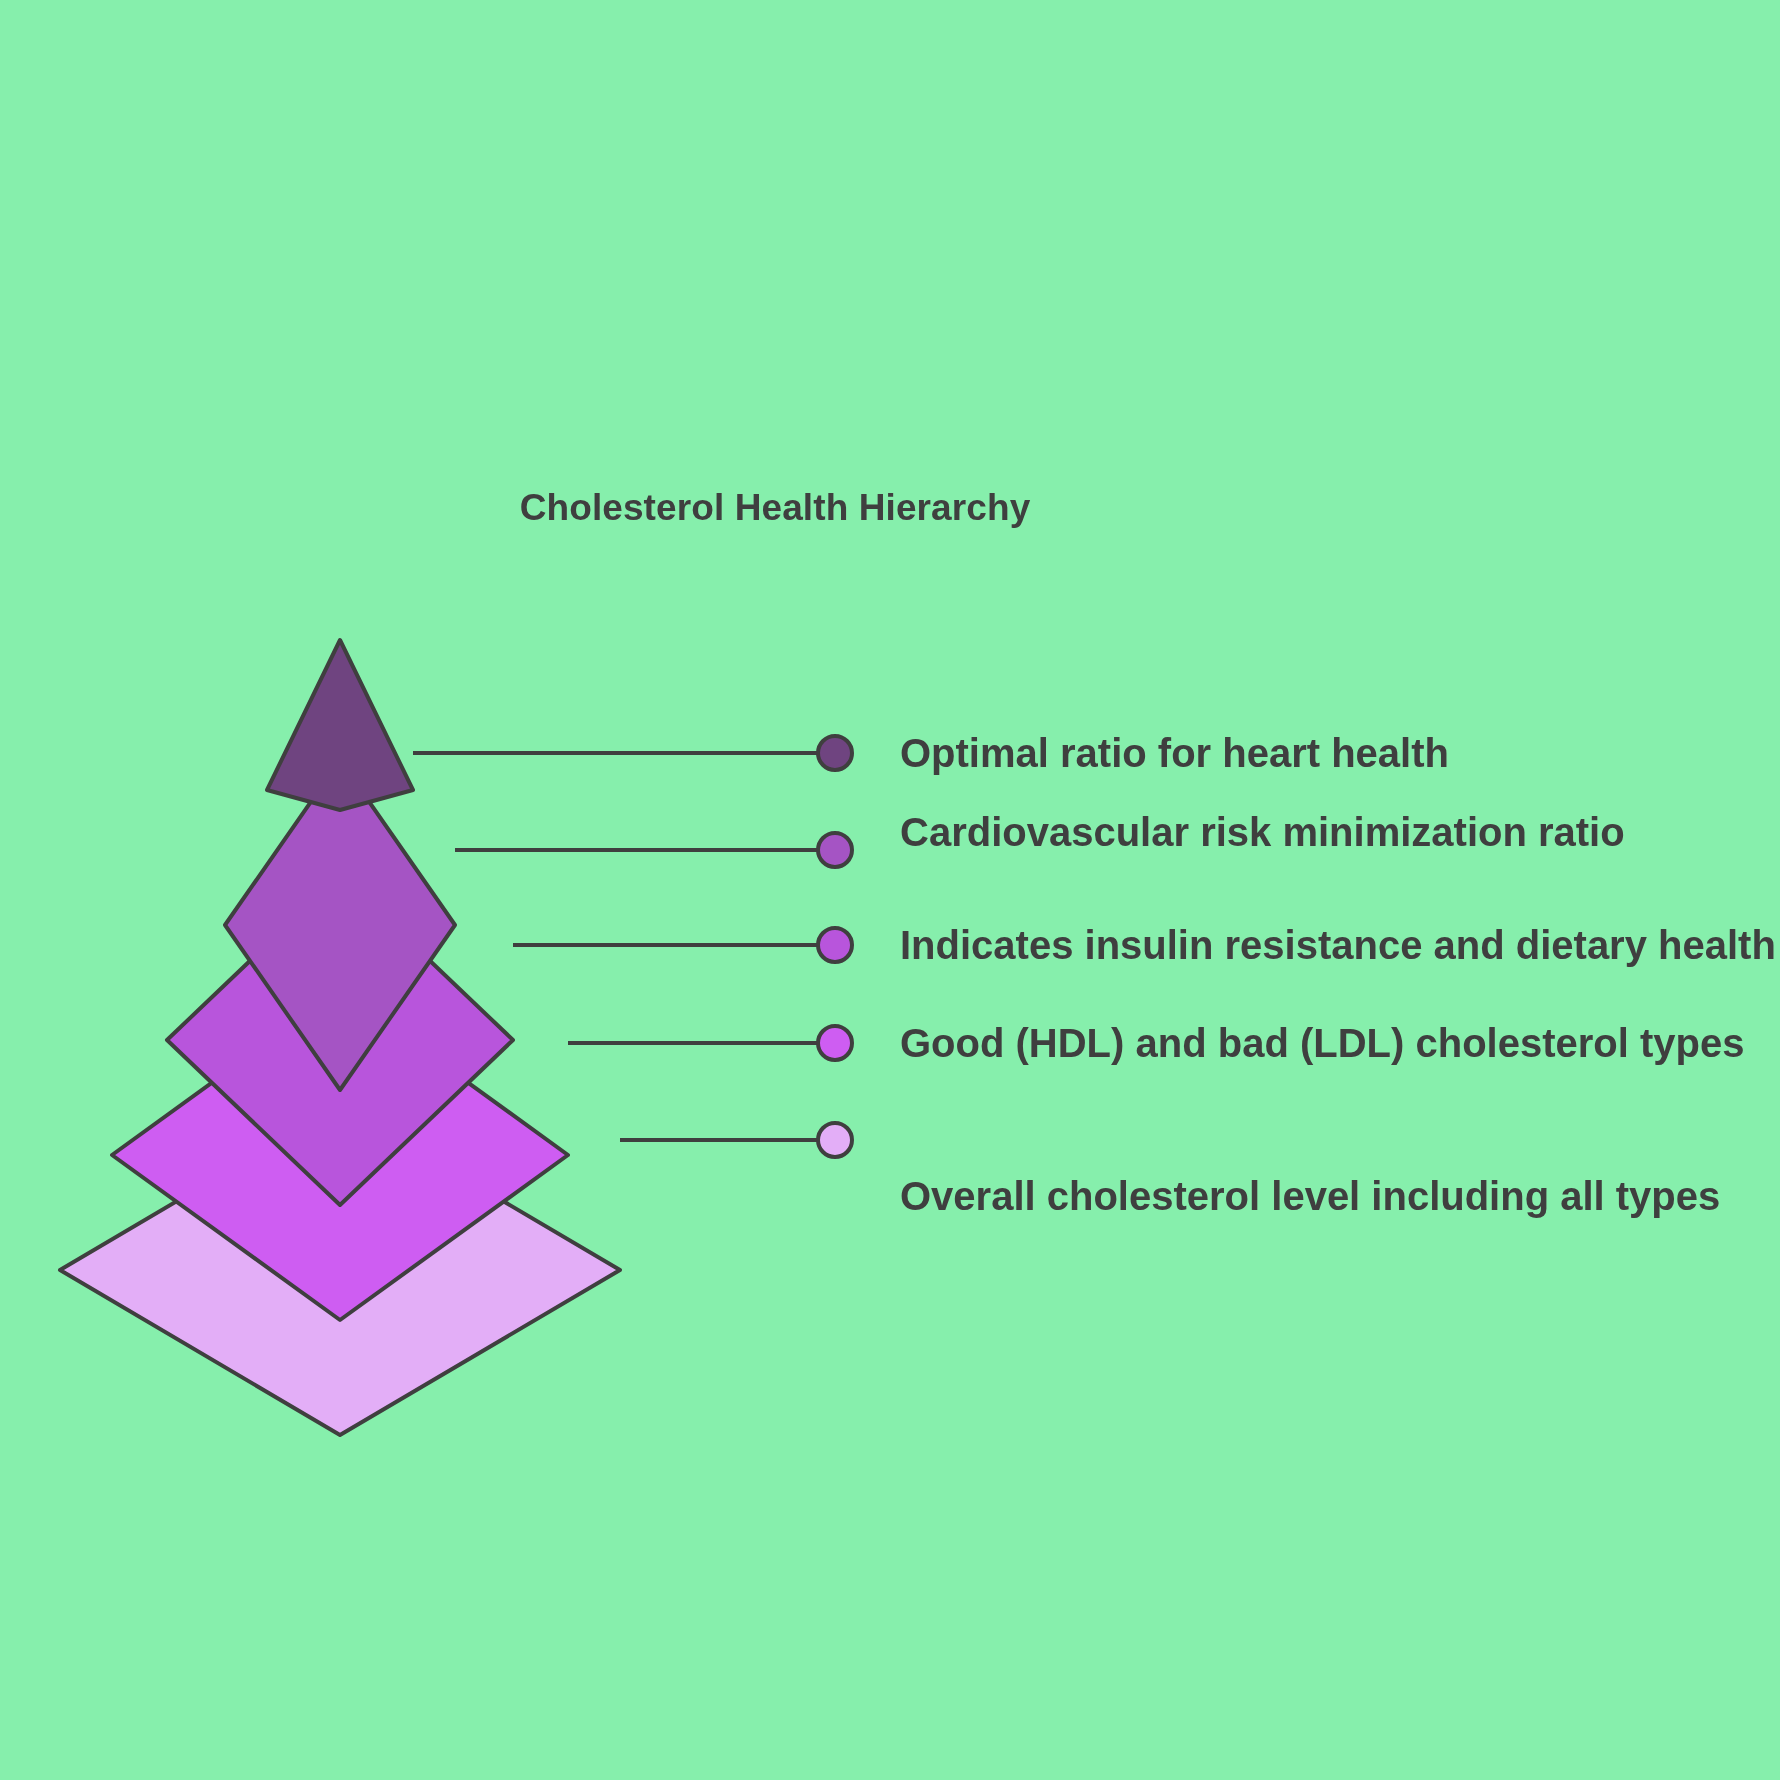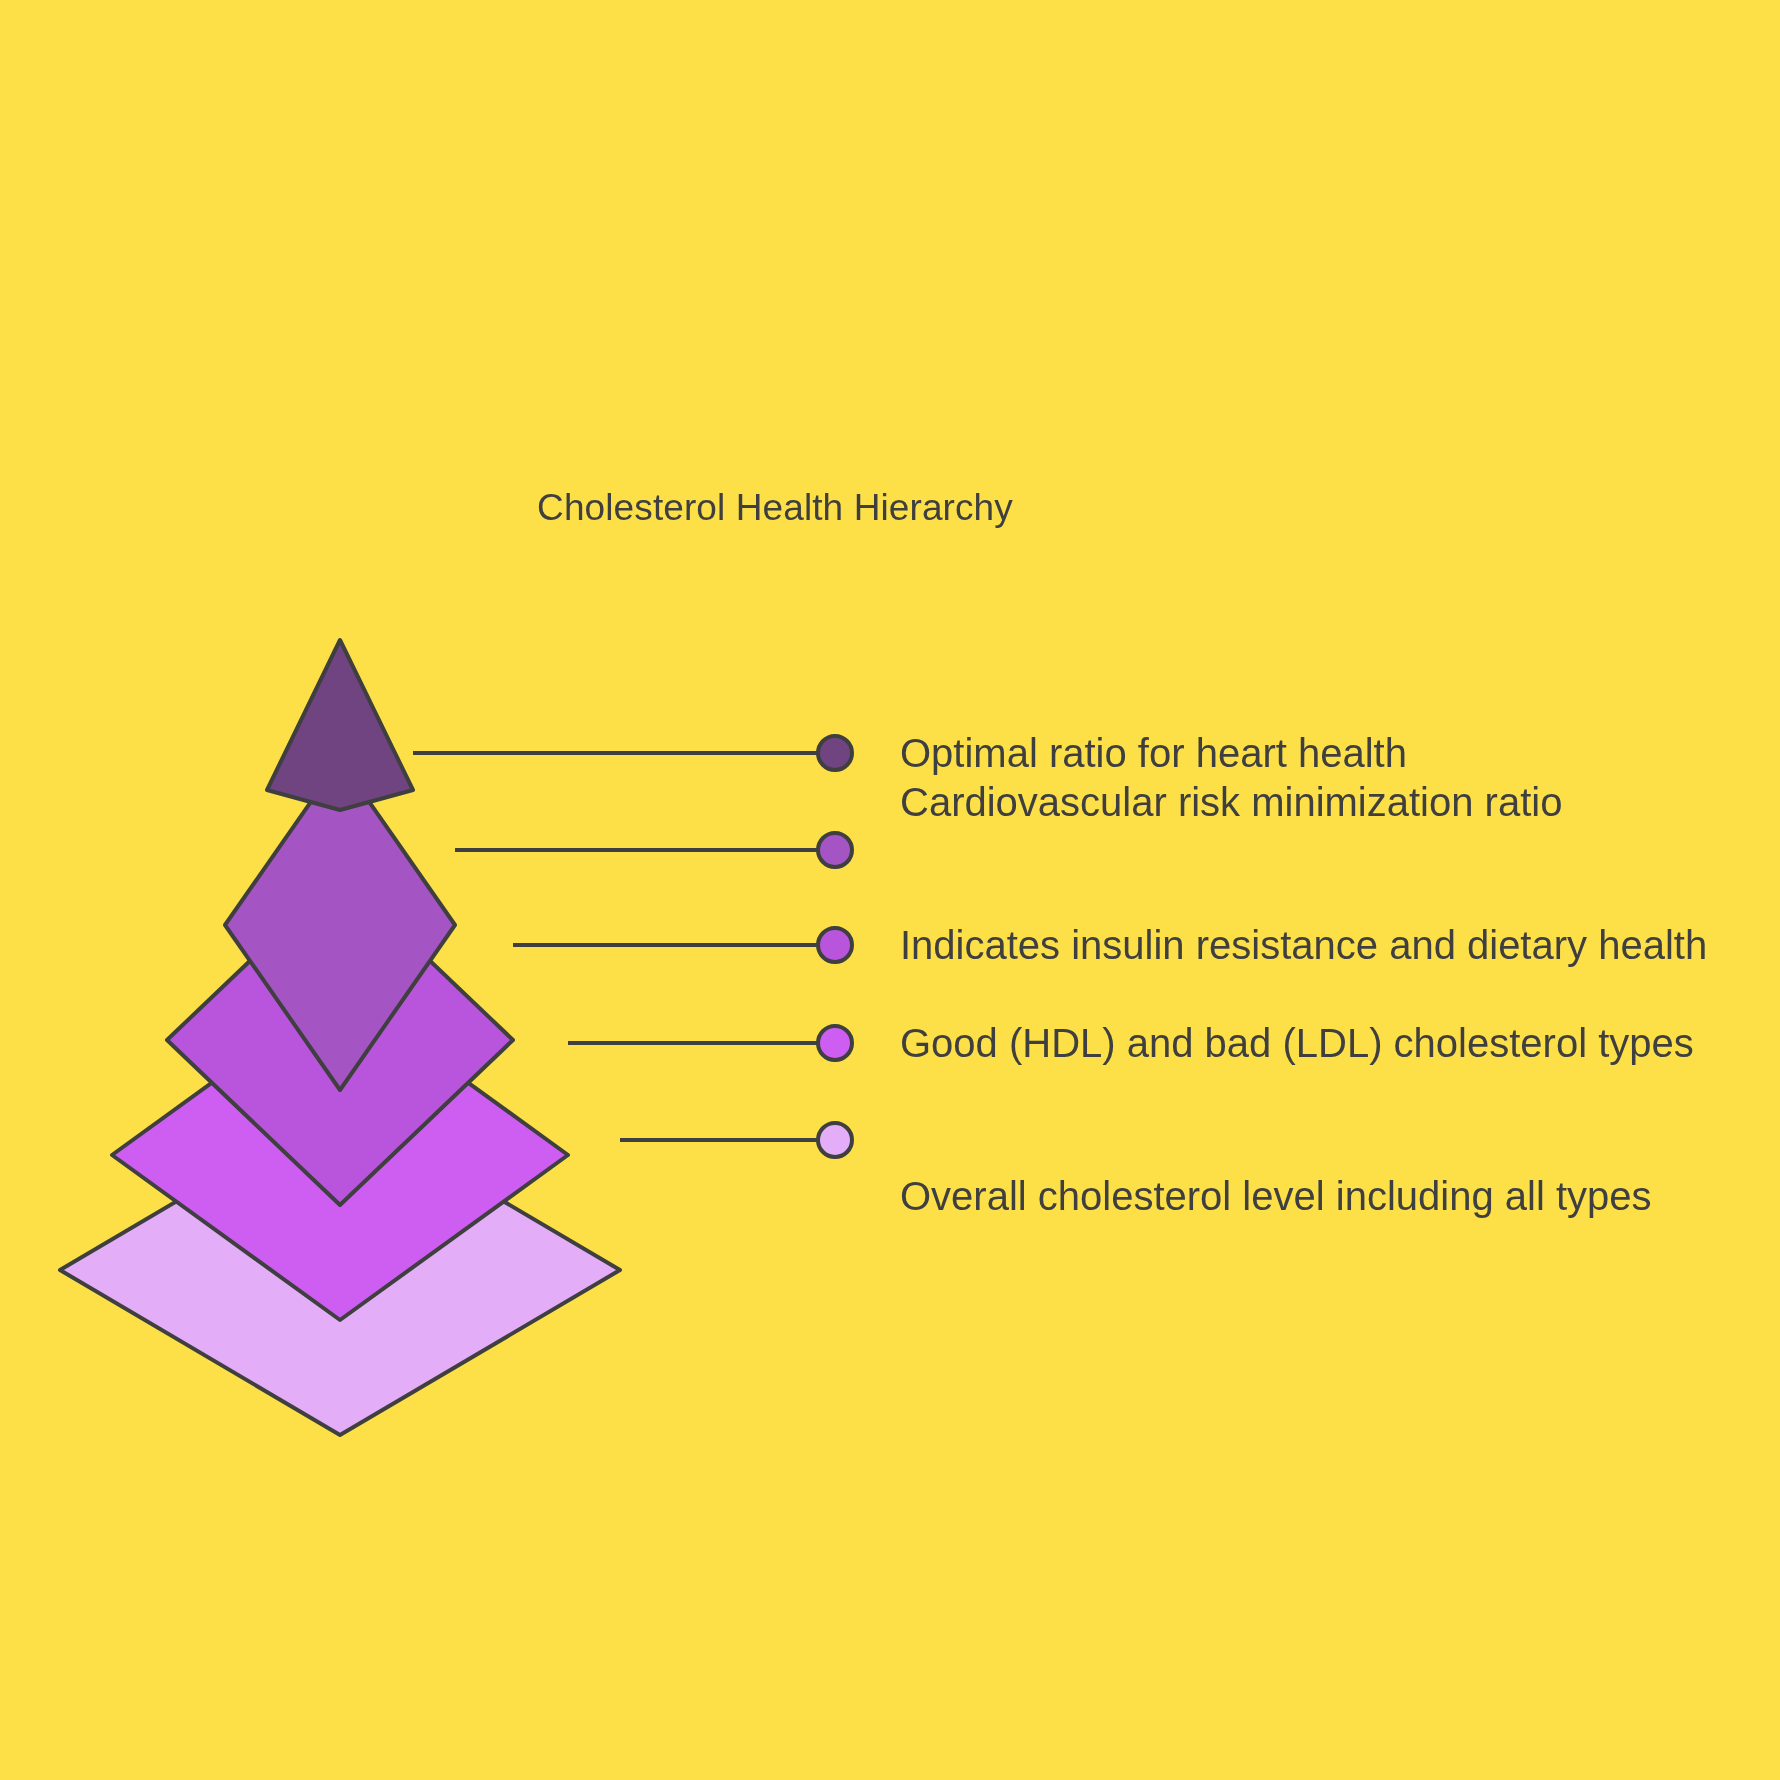--- a/index.html
+++ b/index.html
@@ -58,21 +58,21 @@
     font-size: 40px;
     color: #3f3f3f;
     font-family: "Liberation Sans", sans-serif;
     white-space: nowrap;
     transform: translateY(-50%);
   }
 </style>
 </head>
 <body>
 
-<div id="stage" style="background: #fde047;">
+<div id="stage" style="background: #86efac; font-weight: bold;">
 
   <div id="diagram-title">Cholesterol Health Hierarchy</div>
 
   <svg id="pyramid-svg" viewBox="0 0 1780 1780">
 
     <polygon class="layer-shape" id="shape-4" points="340,1105 620,1270 340,1435 60,1270" fill="#E3AEF7" stroke="#3f3f3f"></polygon>
 
     <polygon class="layer-shape" id="shape-3" points="340,990 568,1155 340,1320 112,1155" fill="#CE5DF2" stroke="#3f3f3f"></polygon>
 
     <polygon class="layer-shape" id="shape-2" points="340,875 513,1040 340,1205 167,1040" fill="#B855DC" stroke="#3f3f3f"></polygon>
@@ -88,18 +88,18 @@
     <line class="connector-line" id="line-4" x1="620" y1="1140" x2="833" y2="1140" stroke="#3f3f3f"></line>
 
     <circle class="marker-dot" id="dot-0" cx="835" cy="753" r="17" fill="#6F4480" stroke="#3f3f3f"></circle>
     <circle class="marker-dot" id="dot-1" cx="835" cy="850" r="17" fill="#A554C4" stroke="#3f3f3f"></circle>
     <circle class="marker-dot" id="dot-2" cx="835" cy="945" r="17" fill="#B855DC" stroke="#3f3f3f"></circle>
     <circle class="marker-dot" id="dot-3" cx="835" cy="1043" r="17" fill="#CE5DF2" stroke="#3f3f3f"></circle>
     <circle class="marker-dot" id="dot-4" cx="835" cy="1140" r="17" fill="#E3AEF7" stroke="#3f3f3f"></circle>
   </svg>
 
   <div class="label-text" style="left:900px; top:753px;">Optimal ratio for heart health</div>
-  <div class="label-text" style="left:900px; top:802px;">Cardiovascular risk minimization ratio</div>
+  <div class="label-text" style="left:900px; top:832px;">Cardiovascular risk minimization ratio</div>
   <div class="label-text" style="left:900px; top:945px;">Indicates insulin resistance and dietary health</div>
   <div class="label-text" style="left:900px; top:1043px;">Good (HDL) and bad (LDL) cholesterol types</div>
   <div class="label-text" style="left:900px; top:1196px;">Overall cholesterol level including all types</div>
 
 </div>
 
 </body></html>

